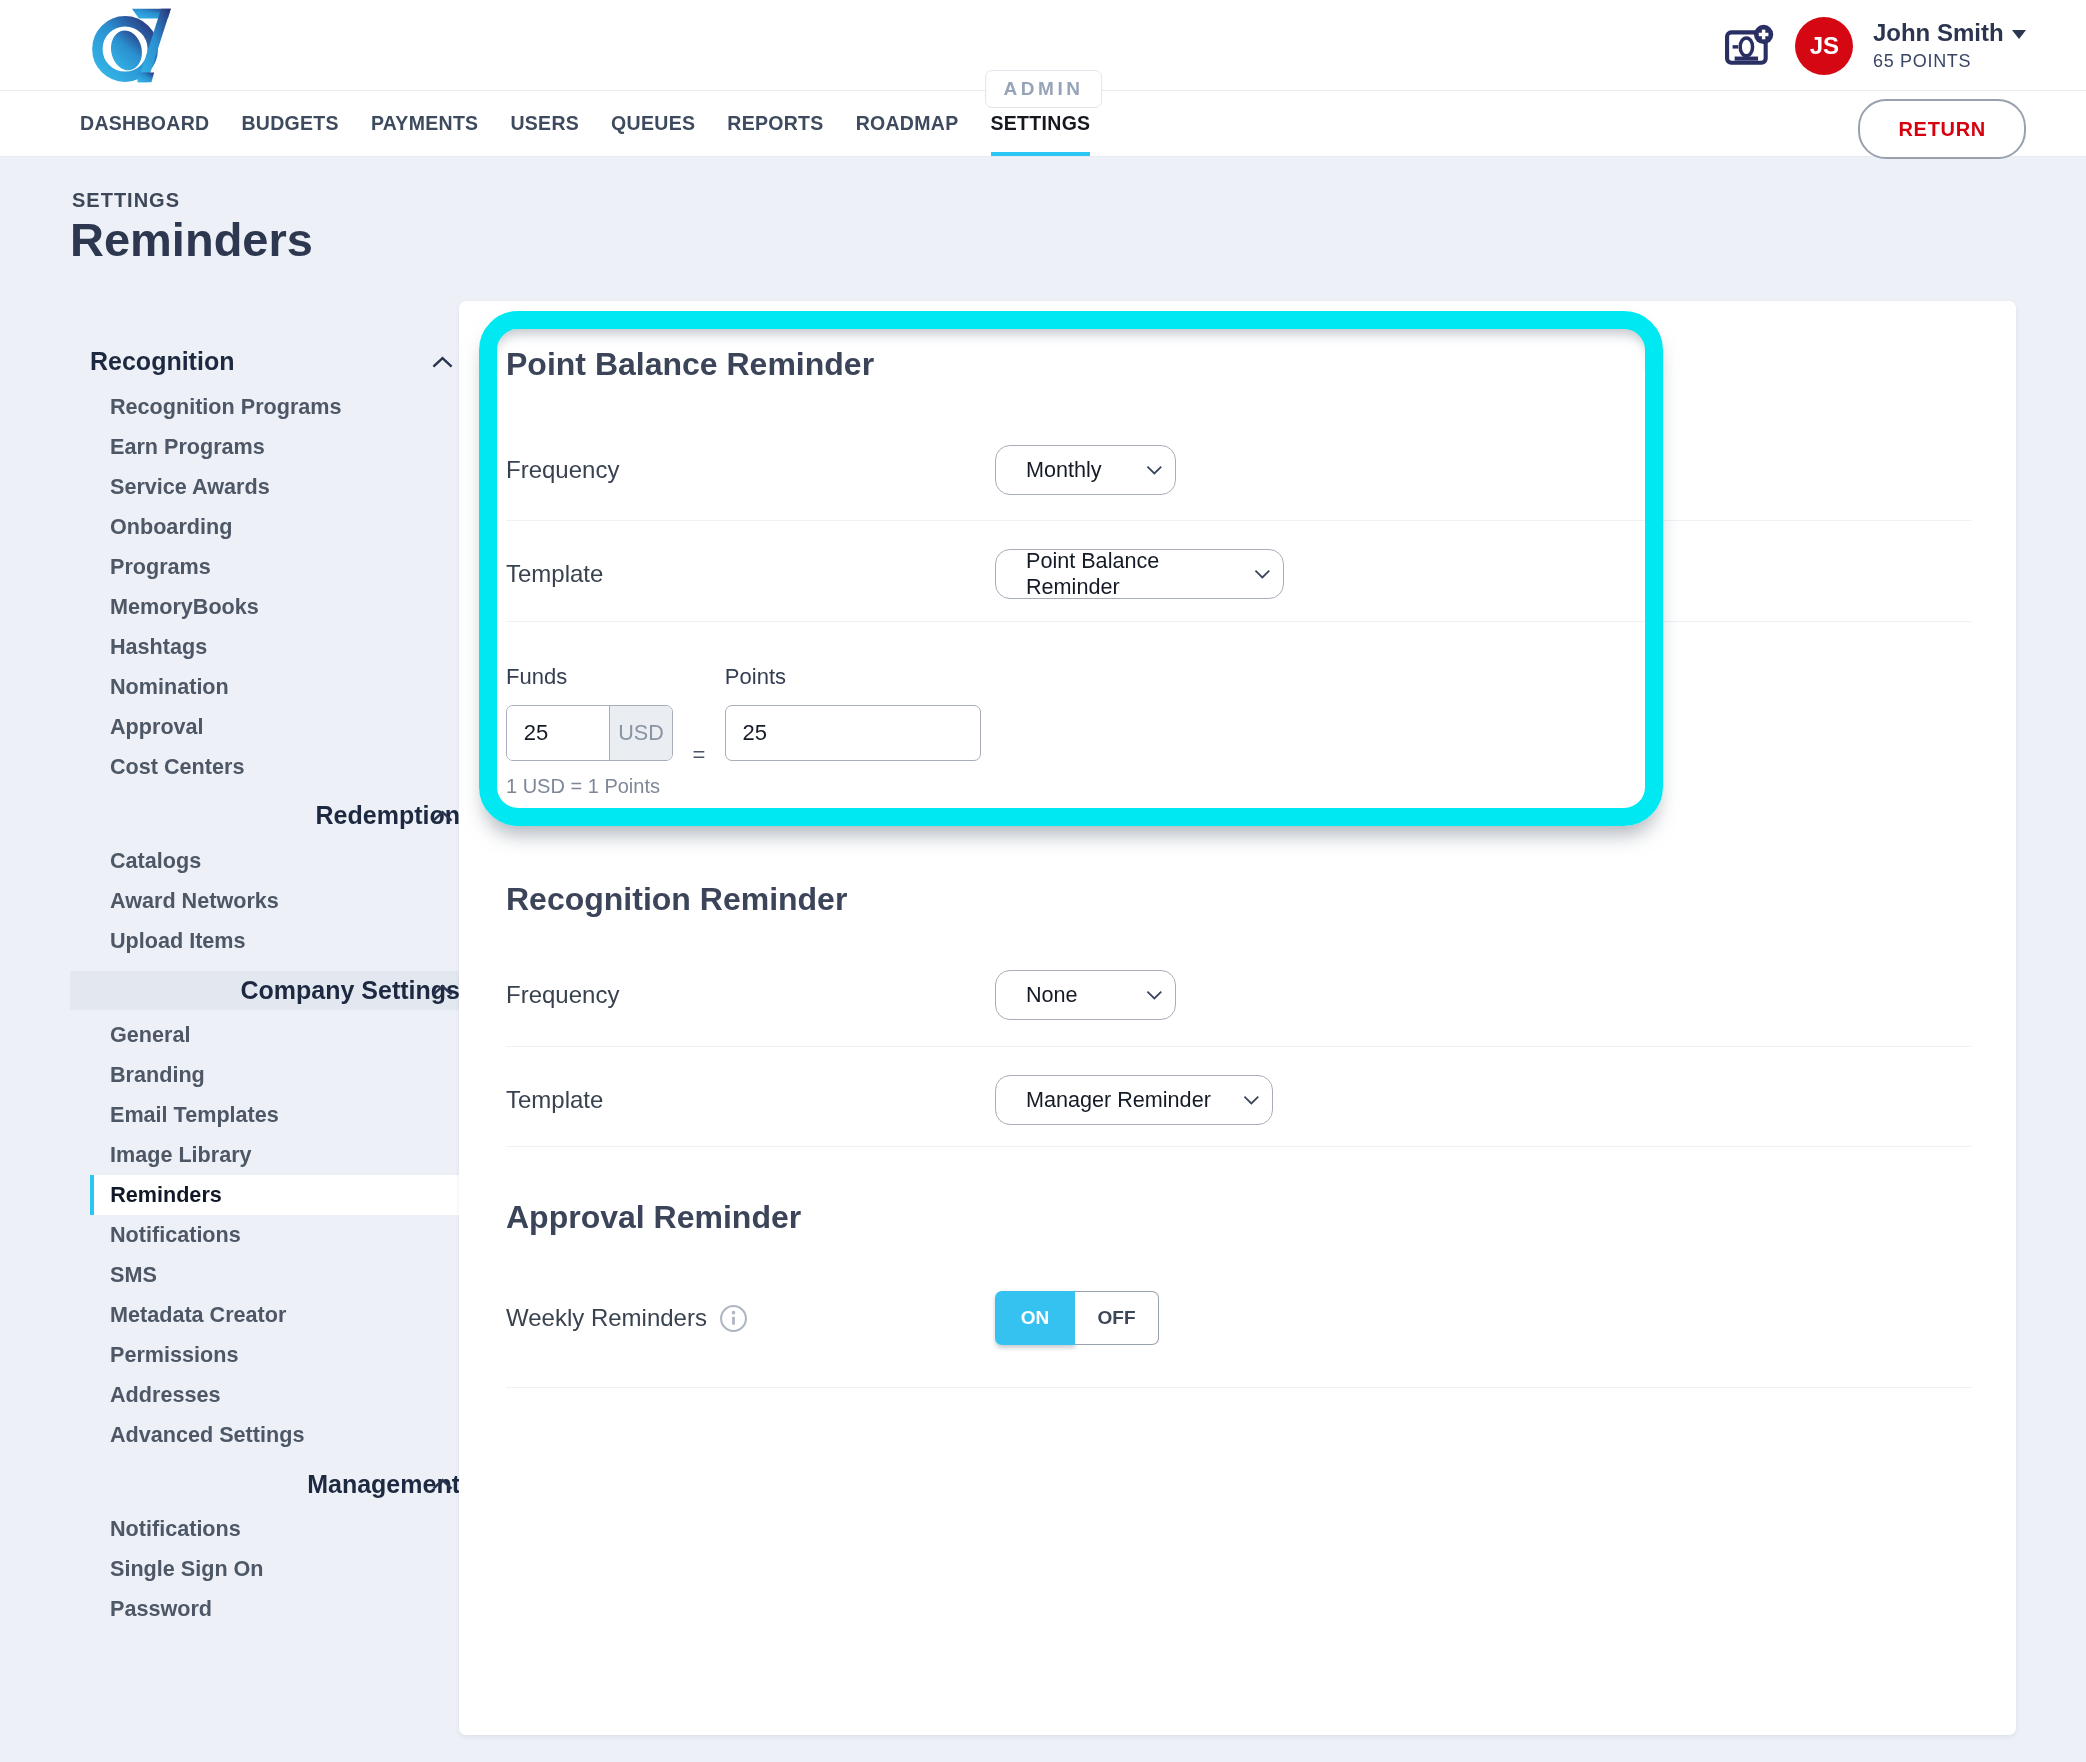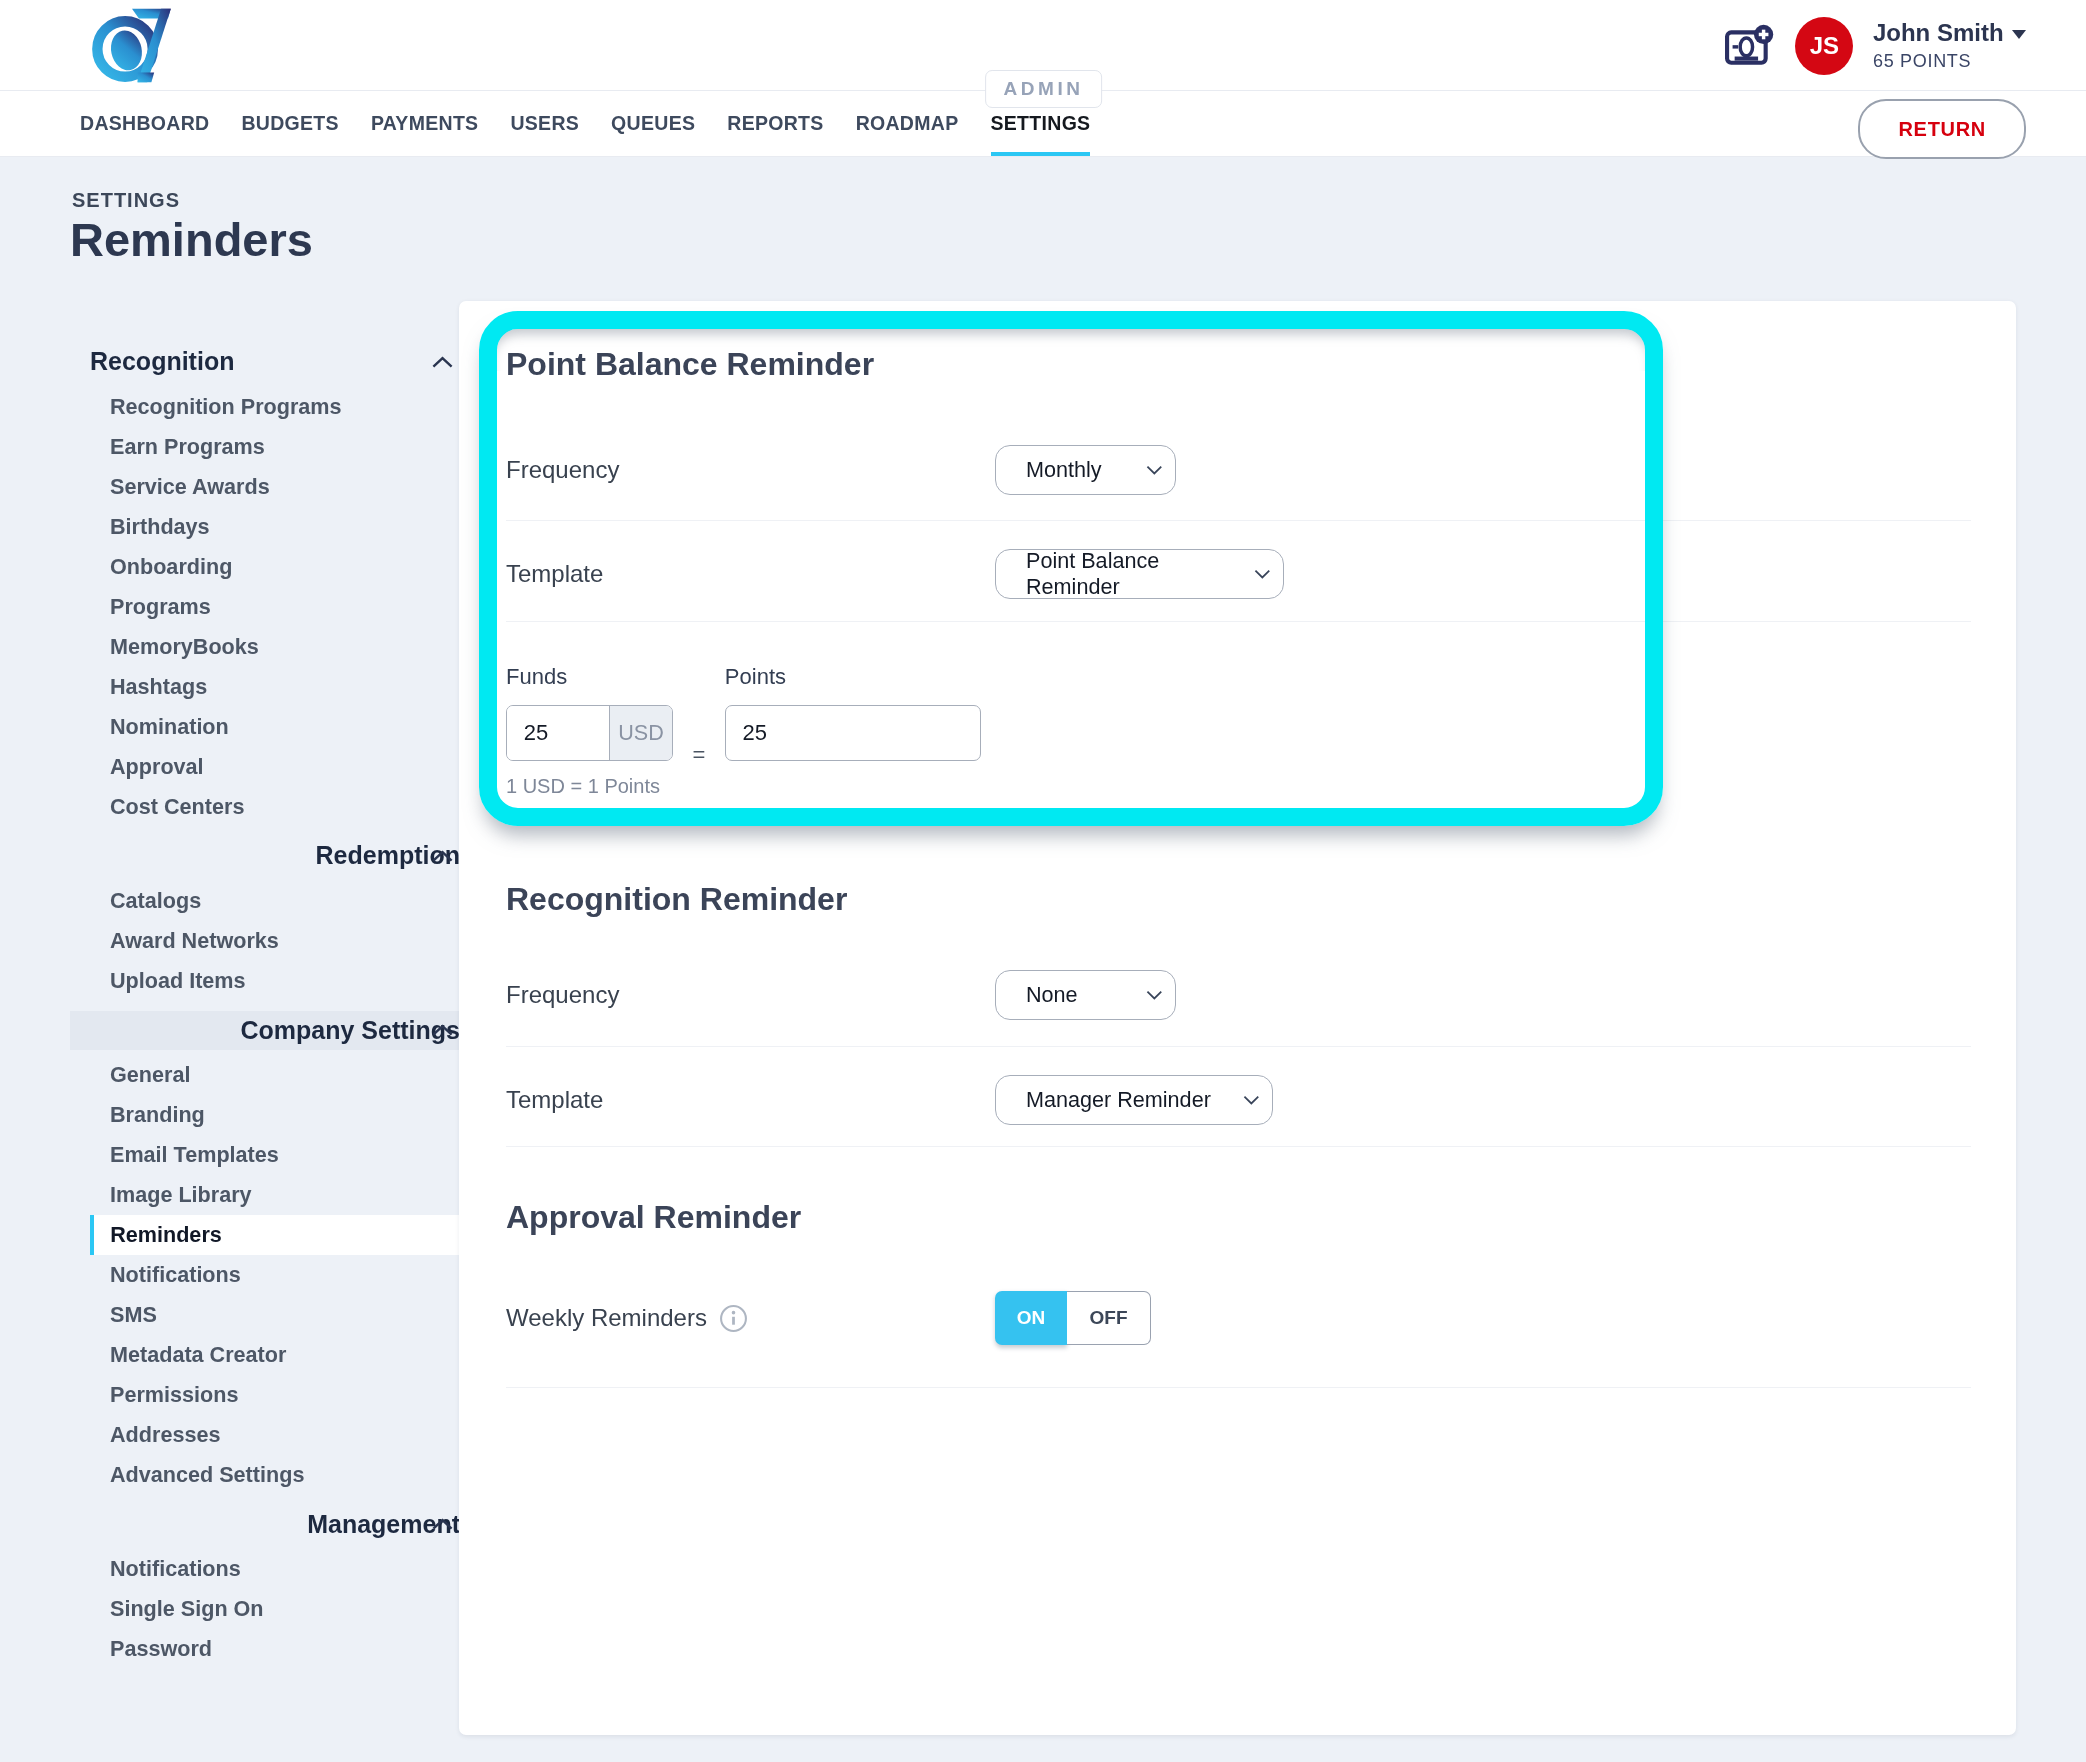--- a/index.html
+++ b/index.html
@@ -66,21 +66,21 @@
   .thr-col-head { font-size:22px; color:#333e52; margin-bottom:15.3px; }
   .funds-wrap { display:flex; width:167px; height:56px; border:1.4px solid #a7aeba; border-radius:7px; overflow:hidden; background:#fff; }
   .funds-input { width:103px; height:100%; border:none; border-right:1.4px solid #a7aeba; outline:none; font-size:22px; color:#141a26; padding-left:16.7px; font-family:inherit; }
   .currency-box { flex:1; background:#eaeef3; color:#8a93a3; font-size:21.6px; display:flex; align-items:center; justify-content:center; }
   .equals { margin:78px 19.5px 0 19.5px; font-size:22px; color:#4a5462; }
   .points-input { width:256px; height:56px; border:1.4px solid #a7aeba; border-radius:7px; outline:none; font-size:22px; color:#141a26; padding-left:16.7px; font-family:inherit; background:#fff; }
   .conv-note { margin-top:14px; font-size:20px; color:#7e8798; }
 
   .info-icon { margin-left:12.5px; cursor:pointer; display:inline-flex; }
   .toggle { display:flex; height:54px; }
-  .toggle .on { width:72px; background:#35c2f0; color:#fff; border-radius:7px 0 0 7px; display:flex; align-items:center; justify-content:center; font-size:19px; font-weight:700; cursor:pointer; box-shadow:0 2.1px 4.2px rgba(40,60,80,.25); }
+  .toggle .on { width:80px; background:#35c2f0; color:#fff; border-radius:7px 0 0 7px; display:flex; align-items:center; justify-content:center; font-size:19px; font-weight:700; cursor:pointer; box-shadow:0 2.1px 4.2px rgba(40,60,80,.25); }
   .toggle .off { width:84px; background:#fff; border:1.4px solid #9aa2b0; border-left:none; border-radius:0 7px 7px 0; color:#3c4758; display:flex; align-items:center; justify-content:center; font-size:19px; font-weight:700; cursor:pointer; }
 
   
   .highlight { position:absolute; left:479px; top:311px; width:1184px; height:515px; border:18px solid #00e9f2; border-radius:39px; z-index:7; pointer-events:none; box-shadow:0 14px 19.5px -5.6px rgba(115,125,140,.55); }
   .highlight::before { content:""; position:absolute; left:0; right:0; top:0; height:42px; border-radius:21px 21px 0 0; box-shadow:inset 0 11px 11px -5.6px rgba(110,120,135,.40); }
 </style>
 </head>
 <body>
 
 <div id="canvas">
@@ -143,21 +143,20 @@
     <div class="s-header">
       <span class="s-title">Recognition</span>
       <svg class="chev-up" width="21" height="12" viewBox="0 0 30 17">
           <polyline points="2,15 15,3 28,15" fill="none" stroke="#2a3550" stroke-width="3.5"></polyline>
         </svg>
     </div>
     <div class="s-list">
       <div class="s-item">Recognition Programs</div>
       <div class="s-item">Earn Programs</div>
       <div class="s-item">Service Awards</div>
-      <div class="s-item">Birthdays</div>
       <div class="s-item">Onboarding</div>
       <div class="s-item">Programs</div>
       <div class="s-item">MemoryBooks</div>
       <div class="s-item">Hashtags</div>
       <div class="s-item">Nomination</div>
       <div class="s-item">Approval</div>
       <div class="s-item">Cost Centers</div>
     </div>
     <div class="s-header mt">
       <span class="s-title">Redemption</span>

